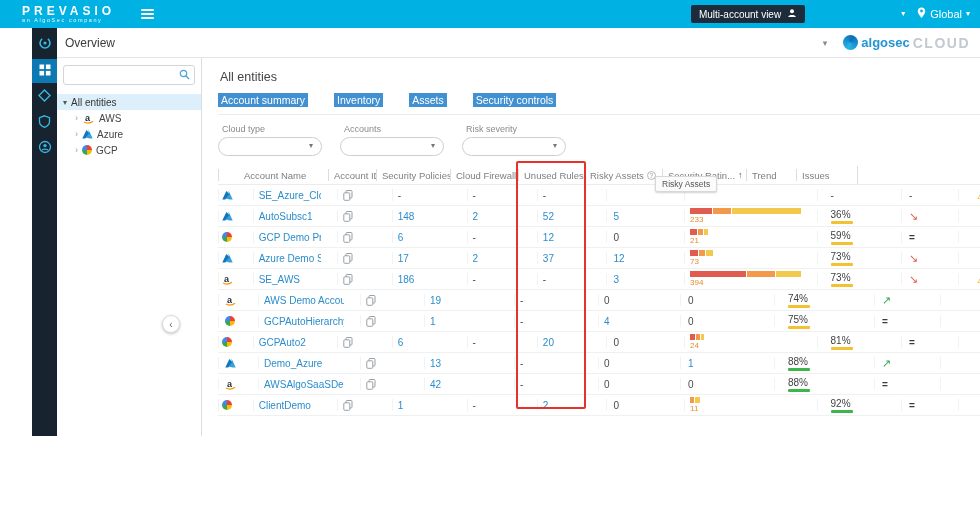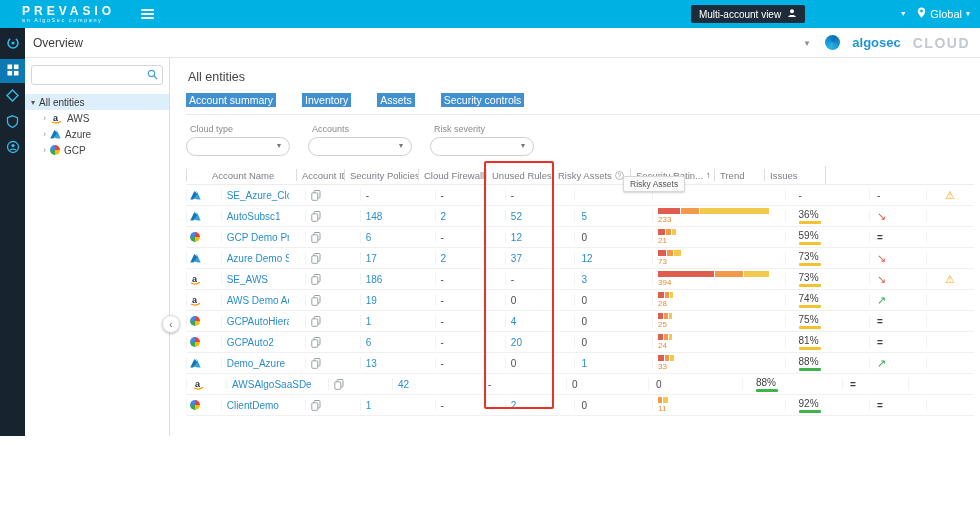--- a/index.html
+++ b/index.html
@@ -10,30 +10,30 @@
   .brand-name{font-size:12px;letter-spacing:4px;font-weight:bold;line-height:12px;}
   .brand-sub{font-size:5.5px;letter-spacing:1.6px;opacity:.92;}
   .hamburger{margin-left:26px;display:flex;flex-direction:column;gap:2px;cursor:pointer;}
   .hamburger span{width:13px;height:2px;background:#fff;border-radius:1px;}
   .topbar-right{margin-left:auto;display:flex;align-items:center;}
   .chip{background:#1d2c3b;border-radius:2px;padding:3px 8px;font-size:10px;display:flex;align-items:center;gap:6px;margin-right:96px;cursor:pointer;}
   .tcaret{font-size:8px;line-height:8px;}
   .region{display:flex;align-items:center;gap:4px;font-size:11px;margin-left:12px;cursor:pointer;}
 
   
-  .body-row{display:flex;height:408px;}
+  .body-row{display:flex;height:408px;padding-left:32px;}
   .iconbar{width:25px;background:#17232f;display:flex;flex-direction:column;align-items:center;padding-top:5px;gap:2px;box-sizing:border-box;}
   .icon-btn{width:25px;height:24px;display:flex;align-items:center;justify-content:center;cursor:pointer;}
   .icon-btn.active{background:#0d79b3;}
   .right-col{flex:1;display:flex;flex-direction:column;min-width:0;}
 
   .pagehead{height:30px;border-bottom:1px solid #e6e6e6;display:flex;align-items:center;padding:0 8px;box-sizing:border-box;background:#fff;}
   .ptitle{font-size:12px;color:#3c3c3c;}
   .ovcaret{margin-left:auto;color:#8a8a8a;font-size:9px;margin-right:16px;cursor:pointer;}
-  .alogo{display:flex;align-items:center;gap:12px;margin-right:2px;}
+  .alogo{display:flex;align-items:center;gap:3px;margin-right:2px;}
   .aswirl{width:15px;height:15px;border-radius:50%;background:conic-gradient(from 200deg,#29b5e8,#0b6fb8,#29b5e8);display:inline-block;}
   .aname{color:#2196d3;font-size:13px;font-weight:bold;}
   .acloud{color:#c2c9cf;font-size:14px;letter-spacing:1.5px;font-weight:bold;}
 
   .content-row{flex:1;display:flex;min-height:0;}
 
   
   .tree{width:145px;border-right:1px solid #ddd;box-sizing:border-box;padding-top:7px;font-size:10px;background:#fff;}
   .tsearch{margin:0 6px 9px;position:relative;}
   .tsearch input{width:100%;box-sizing:border-box;height:20px;border:1px solid #d5d5d5;border-radius:3px;padding:0 20px 0 6px;font-size:10px;outline:none;}
@@ -555,30 +555,20 @@
                   </div>
                   <div class="tcell " style="width:68px">
                     <span class="plain">-</span>
                   </div>
                   <div class="tcell " style="width:66px">
                     <span class="plain">0</span>
                   </div>
                   <div class="tcell pl8" style="width:78px">
                     <span class="plain">0</span>
                   </div>
-                  <div class="tcell " style="width:148px">
-                    <div class="bar-wrap">
-                      <div class="bar">
-                        <span class="seg" style="width:6px;background:#e05c4f"></span>
-                        <span class="seg" style="width:4px;background:#f2994a"></span>
-                        <span class="seg" style="width:3px;background:#f2c94c"></span>
-                      </div>
-                      <span class="bar-label">28</span>
-                    </div>
-                  </div>
                   <div class="tcell pl14" style="width:84px">
                     <div class="rating">
                       <span>74%</span>
                       <i style="background:#f2c230"></i>
                     </div>
                   </div>
                   <div class="tcell pl8" style="width:50px">
                     <span class="trend-up">↗</span>
                   </div>
                   <div class="tcell c-center" style="width:62px"></div>
@@ -602,30 +592,20 @@
                     <span class="link">1</span>
                   </div>
                   <div class="tcell " style="width:68px">
                     <span class="plain">-</span>
                   </div>
                   <div class="tcell " style="width:66px">
                     <span class="link">4</span>
                   </div>
                   <div class="tcell pl8" style="width:78px">
                     <span class="plain">0</span>
-                  </div>
-                  <div class="tcell " style="width:148px">
-                    <div class="bar-wrap">
-                      <div class="bar">
-                        <span class="seg" style="width:5px;background:#e05c4f"></span>
-                        <span class="seg" style="width:4px;background:#f2994a"></span>
-                        <span class="seg" style="width:3px;background:#f2c94c"></span>
-                      </div>
-                      <span class="bar-label">25</span>
-                    </div>
                   </div>
                   <div class="tcell pl14" style="width:84px">
                     <div class="rating">
                       <span>75%</span>
                       <i style="background:#f2c230"></i>
                     </div>
                   </div>
                   <div class="tcell pl8" style="width:50px">
                     <span class="trend-flat">=</span>
                   </div>
@@ -704,30 +684,20 @@
                   </div>
                   <div class="tcell " style="width:68px">
                     <span class="plain">-</span>
                   </div>
                   <div class="tcell " style="width:66px">
                     <span class="plain">0</span>
                   </div>
                   <div class="tcell pl8" style="width:78px">
                     <span class="link">1</span>
                   </div>
-                  <div class="tcell " style="width:148px">
-                    <div class="bar-wrap">
-                      <div class="bar">
-                        <span class="seg" style="width:6px;background:#e05c4f"></span>
-                        <span class="seg" style="width:4px;background:#f2994a"></span>
-                        <span class="seg" style="width:4px;background:#f2c94c"></span>
-                      </div>
-                      <span class="bar-label">33</span>
-                    </div>
-                  </div>
                   <div class="tcell pl14" style="width:84px">
                     <div class="rating">
                       <span>88%</span>
                       <i style="background:#3db54a"></i>
                     </div>
                   </div>
                   <div class="tcell pl8" style="width:50px">
                     <span class="trend-up">↗</span>
                   </div>
                   <div class="tcell c-center" style="width:62px"></div>

